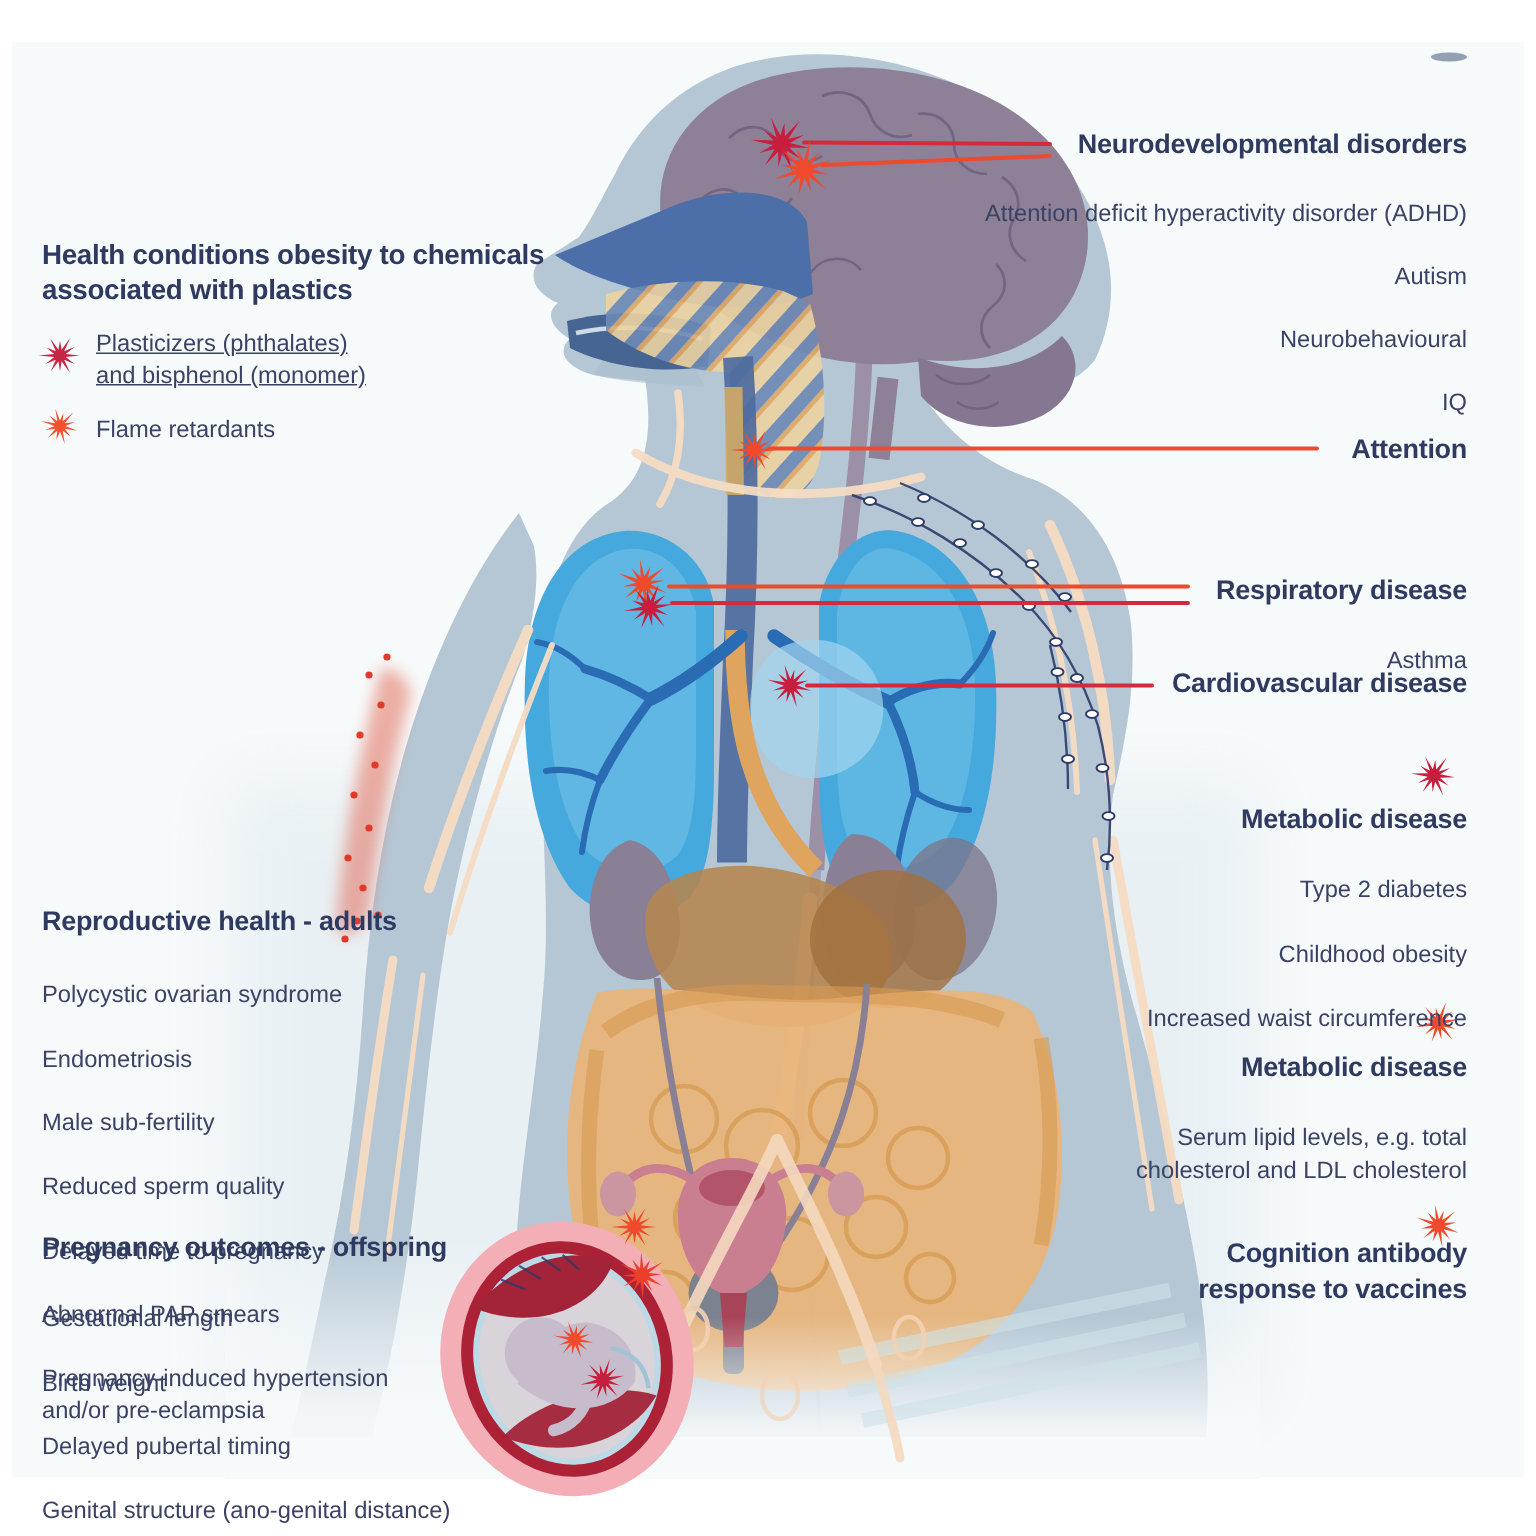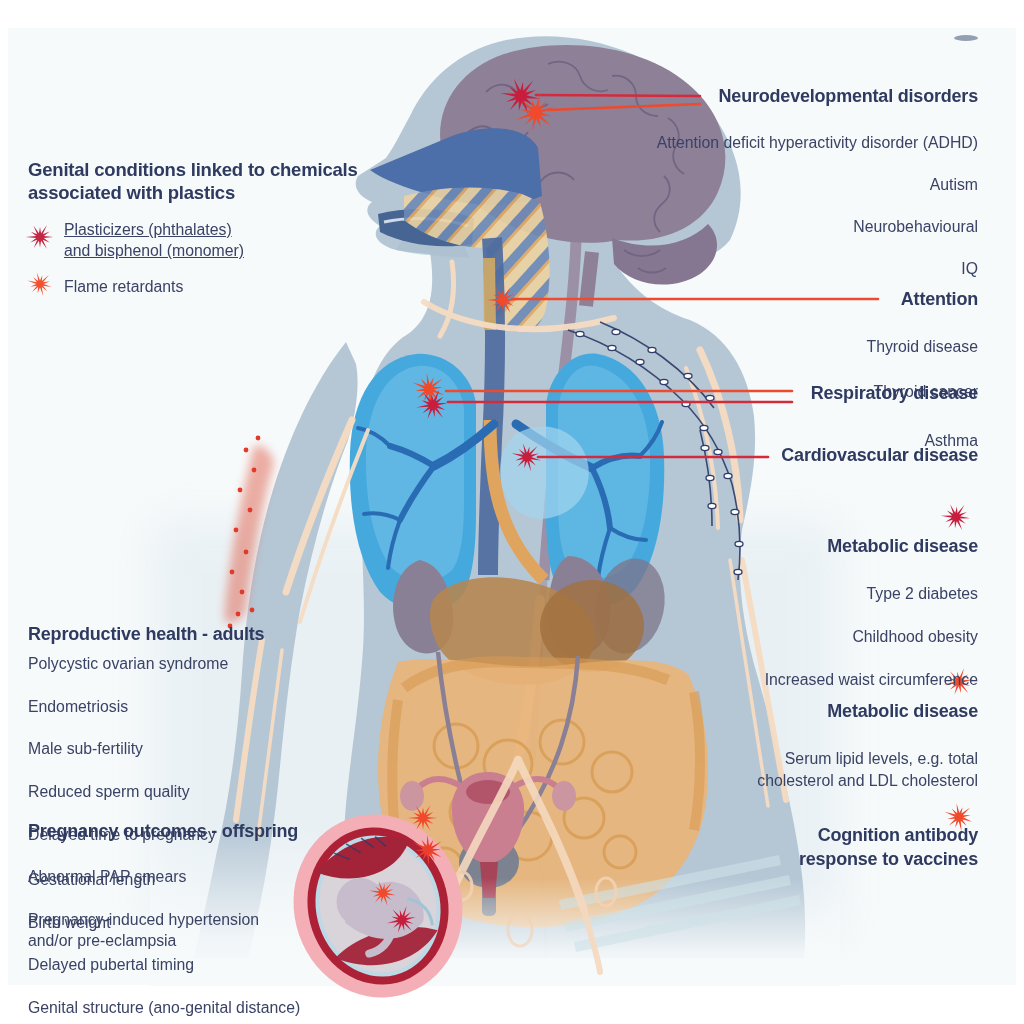--- a/index.html
+++ b/index.html
@@ -301,27 +301,27 @@
     <use href="#burst" transform="translate(383,893) rotate(10) scale(0.64)" style="fill:var(--orange)"></use>
     <use href="#burst" transform="translate(402,920) rotate(-12) scale(0.7)" style="fill:var(--crimson)"></use>
     <use href="#burst" transform="translate(40,237) scale(0.66)" fill="#c32743"></use>
     <use href="#burst" transform="translate(40,284) rotate(15) scale(0.6)" fill="#f2502e"></use>
     <use href="#burst" transform="translate(956,517) rotate(5) scale(0.7)" style="fill:var(--crimson)"></use>
     <use href="#burst" transform="translate(959,682) rotate(-10) scale(0.7)" style="fill:var(--orange)"></use>
     <use href="#burst" transform="translate(959,817) rotate(20) scale(0.7)" style="fill:var(--orange)"></use>
   </g>
 </svg>
 
-<div class="h l" style="top:158px; font-size:18.5px;">Genital conditions linked to chemicals
+<div class="h l" style="top:158px; font-size:18.5px;">Health conditions obesity to chemicals
 associated with plastics</div>
 <div class="t" style="left:64px; top:219px; line-height:21px;text-decoration:underline;">Plasticizers (phthalates)
 and bisphenol (monomer)</div>
 <div class="t" style="left:64px; top:276px;">Flame retardants</div>
 
-<div class="h l" style="top:623px;">Reproductive health - adults</div>
+<div class="h l" style="top:603px;">Reproductive health - adults</div>
 <div class="t l" style="top:632px;">
   <div>Polycystic ovarian syndrome</div>
   <div>Endometriosis</div>
   <div>Male sub-fertility</div>
   <div>Reduced sperm quality</div>
   <div>Delayed time to pregnancy</div>
   <div>Abnormal PAP smears</div>
   <div>Pregnancy-induced hypertension
 and/or pre-eclampsia</div>
 </div>
@@ -337,24 +337,20 @@
 
 <div class="h r" style="top:85px;">Neurodevelopmental disorders</div>
 <div class="t r lh20" style="top:112px;">
   <div>Attention deficit hyperactivity disorder (ADHD)</div>
   <div>Autism</div>
   <div>Neurobehavioural</div>
   <div>IQ</div>
 </div>
 
 <div class="h r" style="top:288px;">Attention</div>
-<div class="t r lh23" style="top:314px;">
-  <div>Thyroid disease</div>
-  <div>Thyroid cancer</div>
-</div>
 
 <div class="h r" style="top:382px;">Respiratory disease</div>
 <div class="t r lh23" style="top:408px;">
   <div>Asthma</div>
 </div>
 
 <div class="h r" style="top:444px;">Cardiovascular disease</div>
 
 <div class="h r" style="top:535px;">Metabolic disease</div>
 <div class="t r lh215" style="top:562px;">

